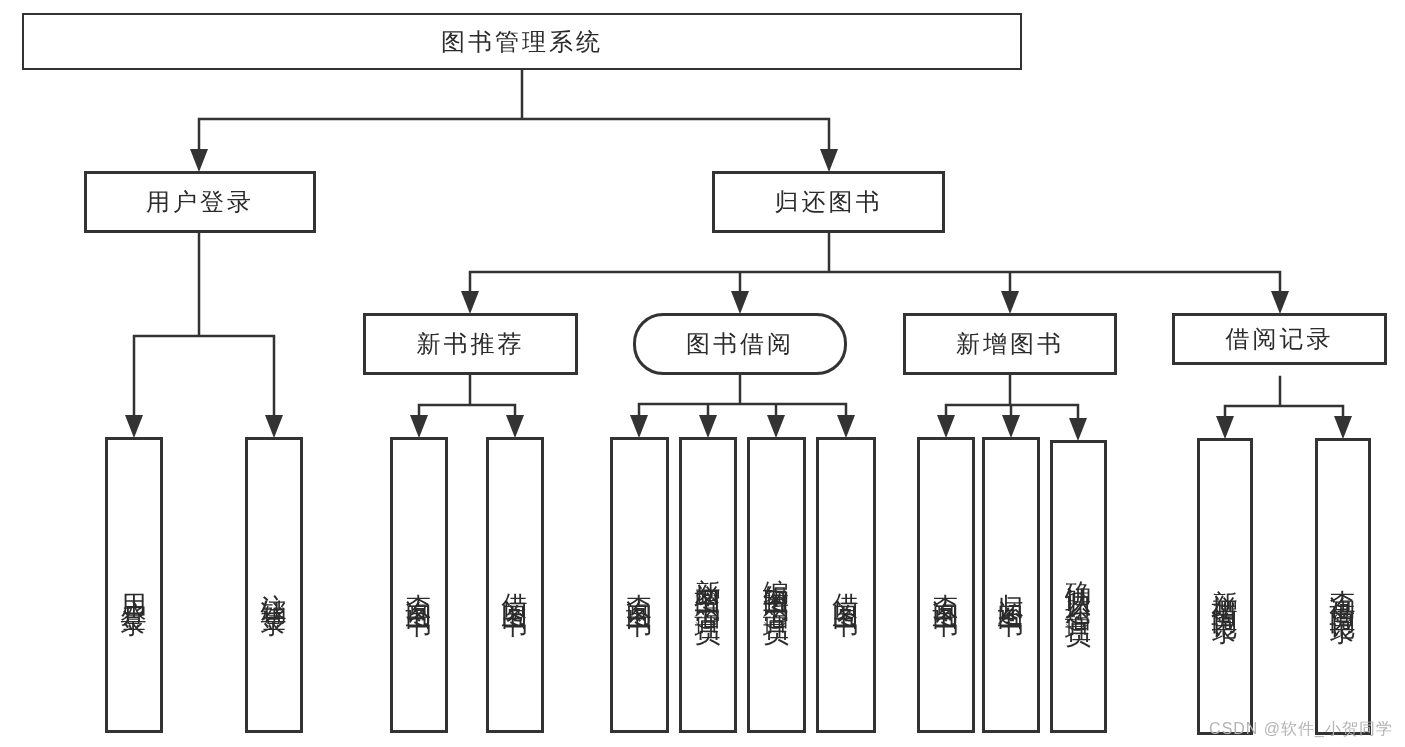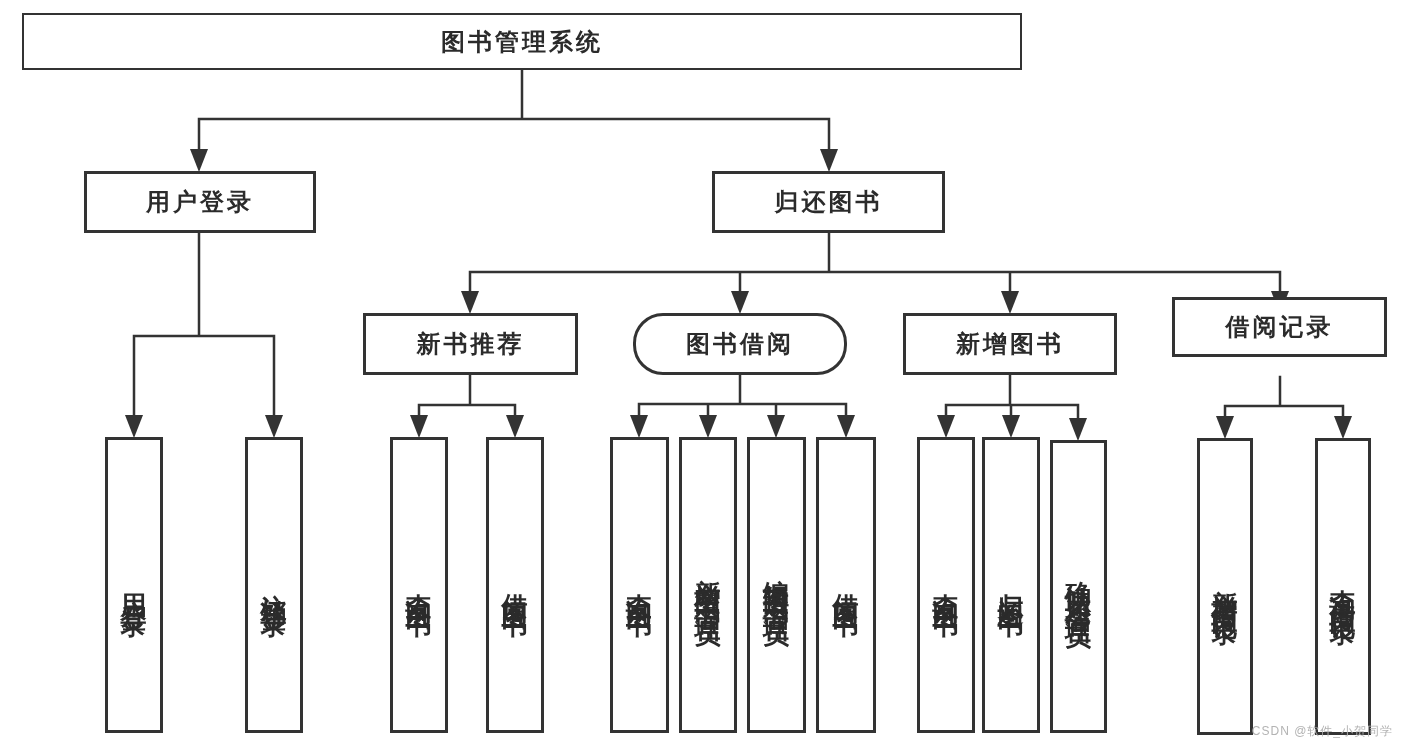--- a/index.html
+++ b/index.html
@@ -5,30 +5,29 @@
   html,body { margin:0; padding:0; background:#ffffff; }
   .stage {
     position:relative; width:1405px; height:747px; background:#ffffff;
     font-family:"Liberation Sans","DejaVu Sans",sans-serif; overflow:hidden;
   }
   svg.connectors { position:absolute; left:0; top:0; width:1405px; height:747px; }
   .node {
     position:absolute; background:#ffffff; border:3px solid #333333;
     box-sizing:border-box; display:flex; align-items:center; justify-content:center;
     color:#2b2b2b;
-    font-weight:bold;
   }
   .node.root { border-width:2.5px; }
   .node.hbox span { font-size:24px; letter-spacing:3px; white-space:nowrap; }
   .node.leaf span {
     writing-mode:vertical-rl; text-orientation:mixed;
     font-size:26px; letter-spacing:6px; line-height:1; white-space:nowrap;
   }
   .watermark {
-    position:absolute; right:12px; bottom:7px; font-size:12px; color:#b3b3b3;
+    position:absolute; right:12px; bottom:7px; font-size:16px; color:#b3b3b3;
     letter-spacing:1px; z-index:5; white-space:nowrap;
   }
 </style>
 </head>
 <body>
 
 <div class="stage">
   <svg class="connectors">
       <path d="M522,70 V119 M199,119 H829 M199,119 V151 M829,119 V151 M199,233 V336 M134,336 H274 M134,336 V417 M274,336 V417 M829,233 V272 M470,272 H1280 M470,272 V293 M740,272 V293 M1010,272 V293 M1280,272 V293 M470,375 V405 M419,405 H515 M419,405 V417 M515,405 V417 M740,375 V404 M639,404 H846 M639,404 V417 M708,404 V417 M776,404 V417 M846,404 V417 M1010,375 V405 M946,405 H1078 M946,405 V417 M1011,405 V417 M1078,405 V420 M1280,377 V406 M1225,406 H1343 M1225,406 V418 M1343,406 V418 " fill="none" stroke="#333333" stroke-width="2.5" stroke-linecap="square"></path>
       <polygon points="190,149 208,149 199,172" fill="#333333"></polygon>
@@ -63,21 +62,21 @@
       </div>
       <div class="node hbox" style="left: 363px; top: 313px; width: 215px; height: 62px; align-items: center;">
         <span>新书推荐</span>
       </div>
       <div class="node hbox" style="left: 633px; top: 313px; width: 214px; height: 62px; border-radius: 30px;">
         <span>图书借阅</span>
       </div>
       <div class="node hbox" style="left: 903px; top: 313px; width: 214px; height: 62px;">
         <span>新增图书</span>
       </div>
-      <div class="node hbox" style="left: 1172px; top: 297px; width: 215px; height: 60px;">
+      <div class="node hbox" style="left: 1172px; top: 313px; width: 215px; height: 52px;">
         <span>借阅记录</span>
       </div>
       <div class="node leaf" style="left: 105px; top: 437px; width: 58px; height: 296px;">
         <span>用户登录</span>
       </div>
       <div class="node leaf" style="left: 245px; top: 437px; width: 58px; height: 296px;">
         <span>注销登录</span>
       </div>
       <div class="node leaf" style="left: 390px; top: 437px; width: 58px; height: 296px;">
         <span>查询图书</span>

